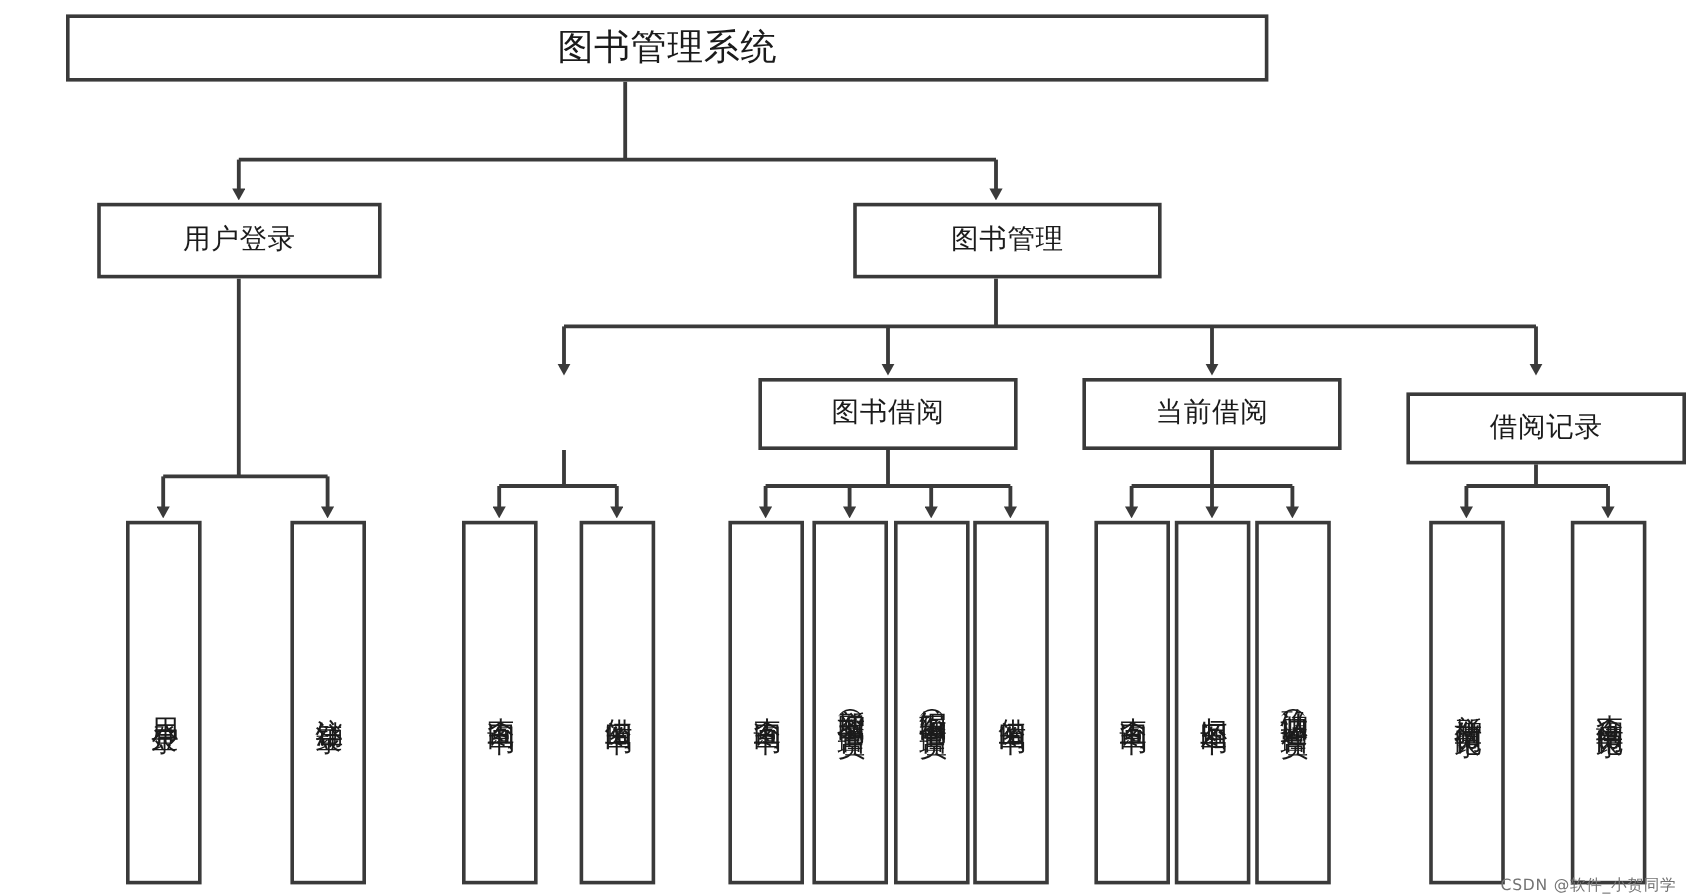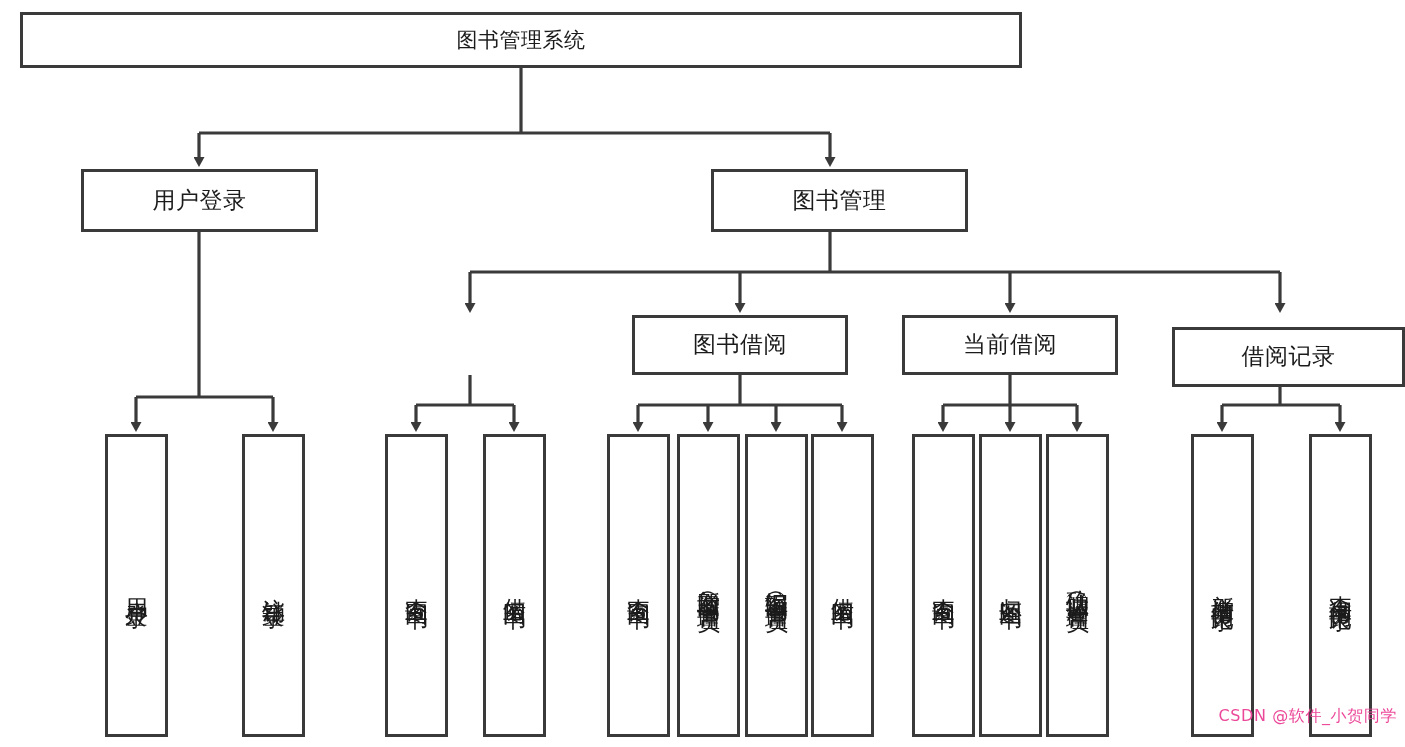--- a/index.html
+++ b/index.html
@@ -38,36 +38,36 @@
     color: #1b1b1b;
     z-index: 2;
   }
   .node .label {
     display: block;
     text-align: center;
     line-height: 1.18;
     white-space: nowrap;
     letter-spacing: 0.5px;
   }
-  .node.root   { font-size: 21px; }
+  .node.root   { font-size: 30px; margin-left: 35px; }
   .node.lvl2   { font-size: 23px; }
   .node.lvl3   { font-size: 23px; }
   .node.leaf   { font-size: 23px; }
   .node.leaf .label {
     writing-mode: vertical-rl;
     text-orientation: upright;
     letter-spacing: 3px;
     line-height: 1;
   }
   #watermark {
     position: absolute;
     right: 8px;
-    bottom: 20px;
-    font-size: 16px;
-    color: #ec4899;
+    bottom: 0;
+    font-size: 13px;
+    color: #737373;
     letter-spacing: 0.6px;
     z-index: 5;
     white-space: nowrap;
     font-family: "DejaVu Sans", "Liberation Sans", sans-serif;
   }
 </style>
 </head>
 <body>
 
 <div id="canvas">

